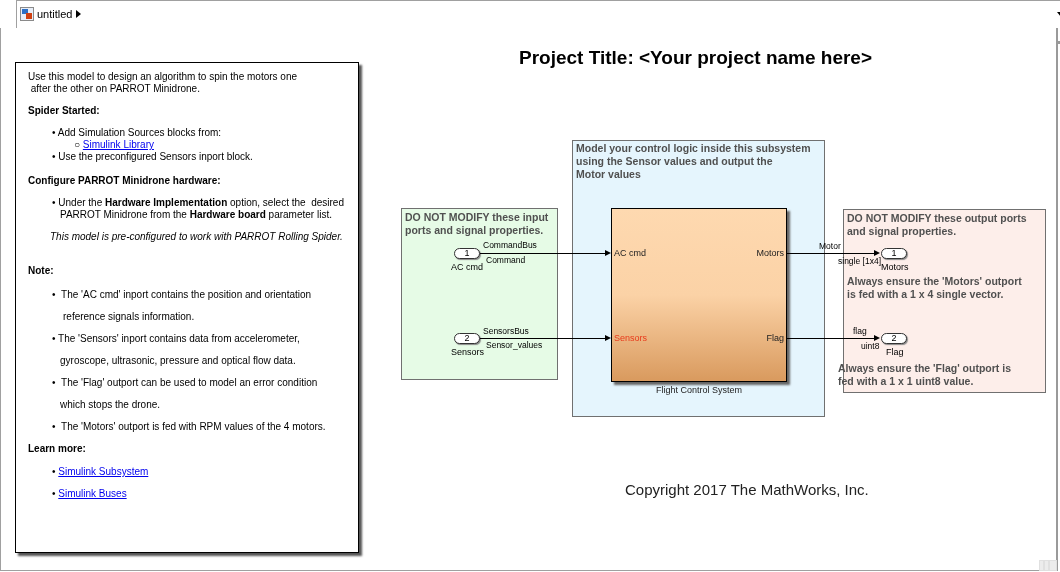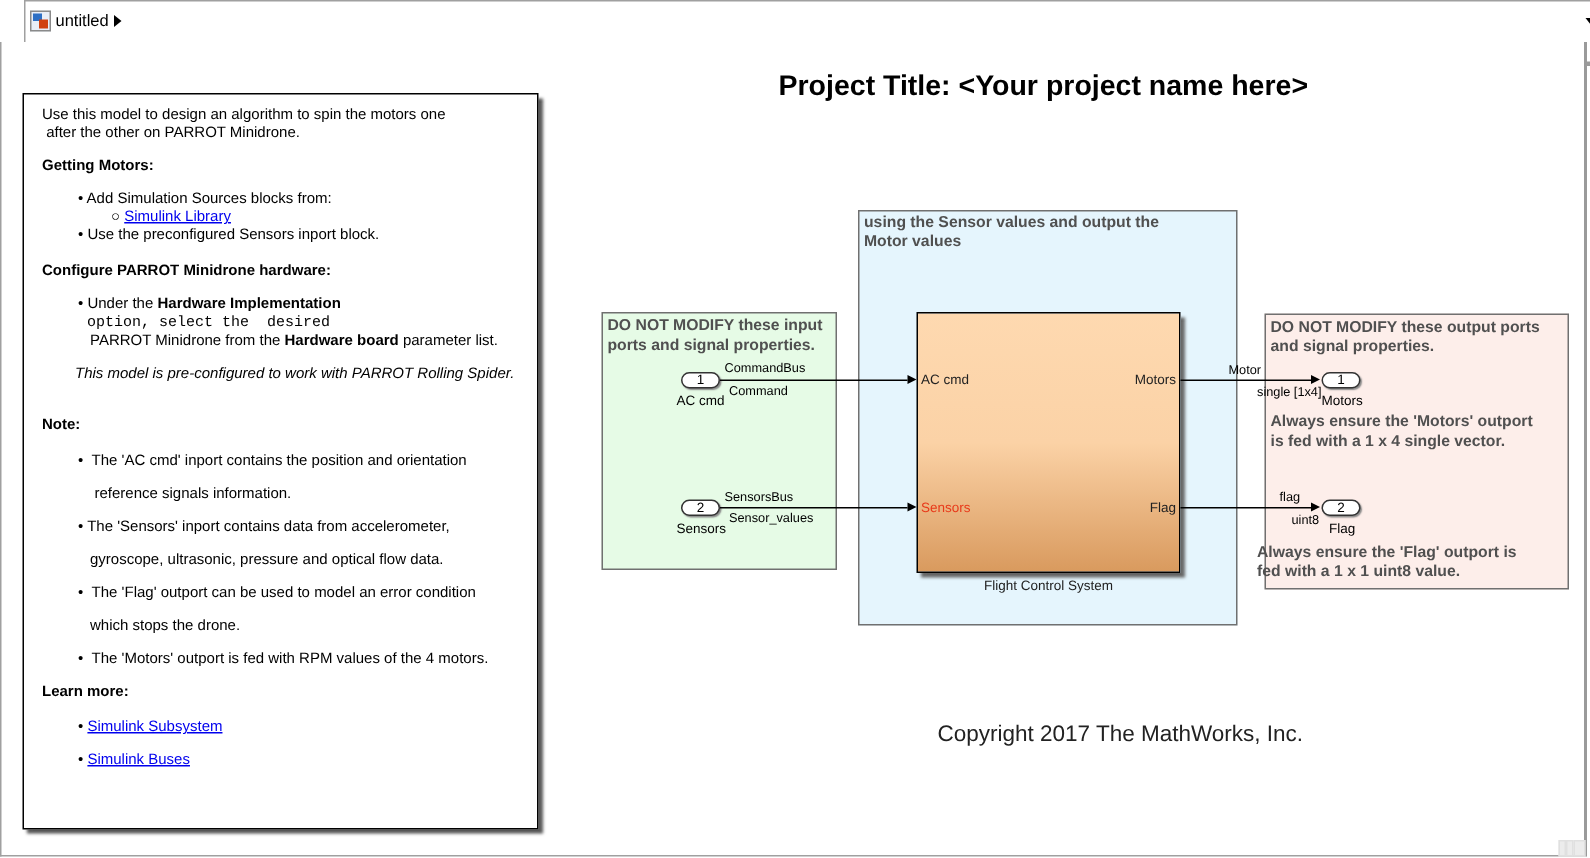--- a/index.html
+++ b/index.html
@@ -79,26 +79,26 @@
   <span class="tb-title">untitled</span>
   <div class="tb-arrow"></div>
   <div class="tb-dropdown"></div>
 </div>
 
 <div class="canvas"></div>
 
 <div class="note">
   <p>Use this model to design an algorithm to spin the motors one</p>
   <p style="white-space:pre;"> after the other on PARROT Minidrone.</p>
-  <p class="h" style="margin-top:10px;">Getting Motors:</p>
+  <p class="h" style="margin-top:10px;">Spider Started:</p>
   <p style="margin-top:10px;padding-left:24px;">• <span>Add Simulation Sources blocks from:</span></p>
   <p style="padding-left:46px;">○ <a>Simulink Library</a></p>
   <p style="padding-left:24px;">• <span>Use the preconfigured Sensors inport block.</span></p>
   <p class="h" style="margin-top:12px;">Configure PARROT Minidrone hardware:</p>
-  <p style="margin-top:10px;padding-left:24px;">• <span>Under the </span><b>Hardware Implementation</b><span style="white-space:pre;font-family:Liberation Mono, monospace;"> option, select the  desired</span></p>
+  <p style="margin-top:10px;padding-left:24px;">• <span>Under the </span><b>Hardware Implementation</b><span style="white-space:pre;"> option, select the  desired</span></p>
   <p style="padding-left:32px;"><span>PARROT Minidrone from the </span><b>Hardware board</b><span> parameter list.</span></p>
   <p style="margin-top:10px;padding-left:22px;font-style:italic;">This model is pre-configured to work with PARROT Rolling Spider.</p>
   <p class="h" style="margin-top:22px;">Note:</p>
   <p style="margin-top:12px;padding-left:24px;">• &nbsp;<span>The 'AC cmd' inport contains the position and orientation</span></p>
   <p style="margin-top:10px;padding-left:35px;">reference signals information.</p>
   <p style="margin-top:10px;padding-left:24px;">• <span>The 'Sensors' inport contains data from accelerometer,</span></p>
   <p style="margin-top:10px;padding-left:32px;">gyroscope, ultrasonic, pressure and optical flow data.</p>
   <p style="margin-top:10px;padding-left:24px;">• &nbsp;<span>The 'Flag' outport can be used to model an error condition</span></p>
   <p style="margin-top:10px;padding-left:32px;">which stops the drone.</p>
   <p style="margin-top:10px;padding-left:24px;">• &nbsp;<span>The 'Motors' outport is fed with RPM values of the 4 motors.</span></p>
@@ -110,20 +110,21 @@
 <div class="project-title">Project Title: &lt;Your project name here&gt;</div>
 
 <div class="area green"></div>
 <div class="area-text" style="left:405px;top:211px;">
   <div>DO NOT MODIFY these input</div>
   <div>ports and signal properties.</div>
 </div>
 
 <div class="area blue"></div>
 <div class="area-text" style="left:576px;top:142px;">
+  <div>Model your control logic inside this subsystem</div>
   <div>using the Sensor values and output the</div>
   <div>Motor values</div>
 </div>
 
 <div class="area pink"></div>
 <div class="area-text" style="left:847px;top:212px;">
   <div>DO NOT MODIFY these output ports</div>
   <div>and signal properties.</div>
 </div>
 

